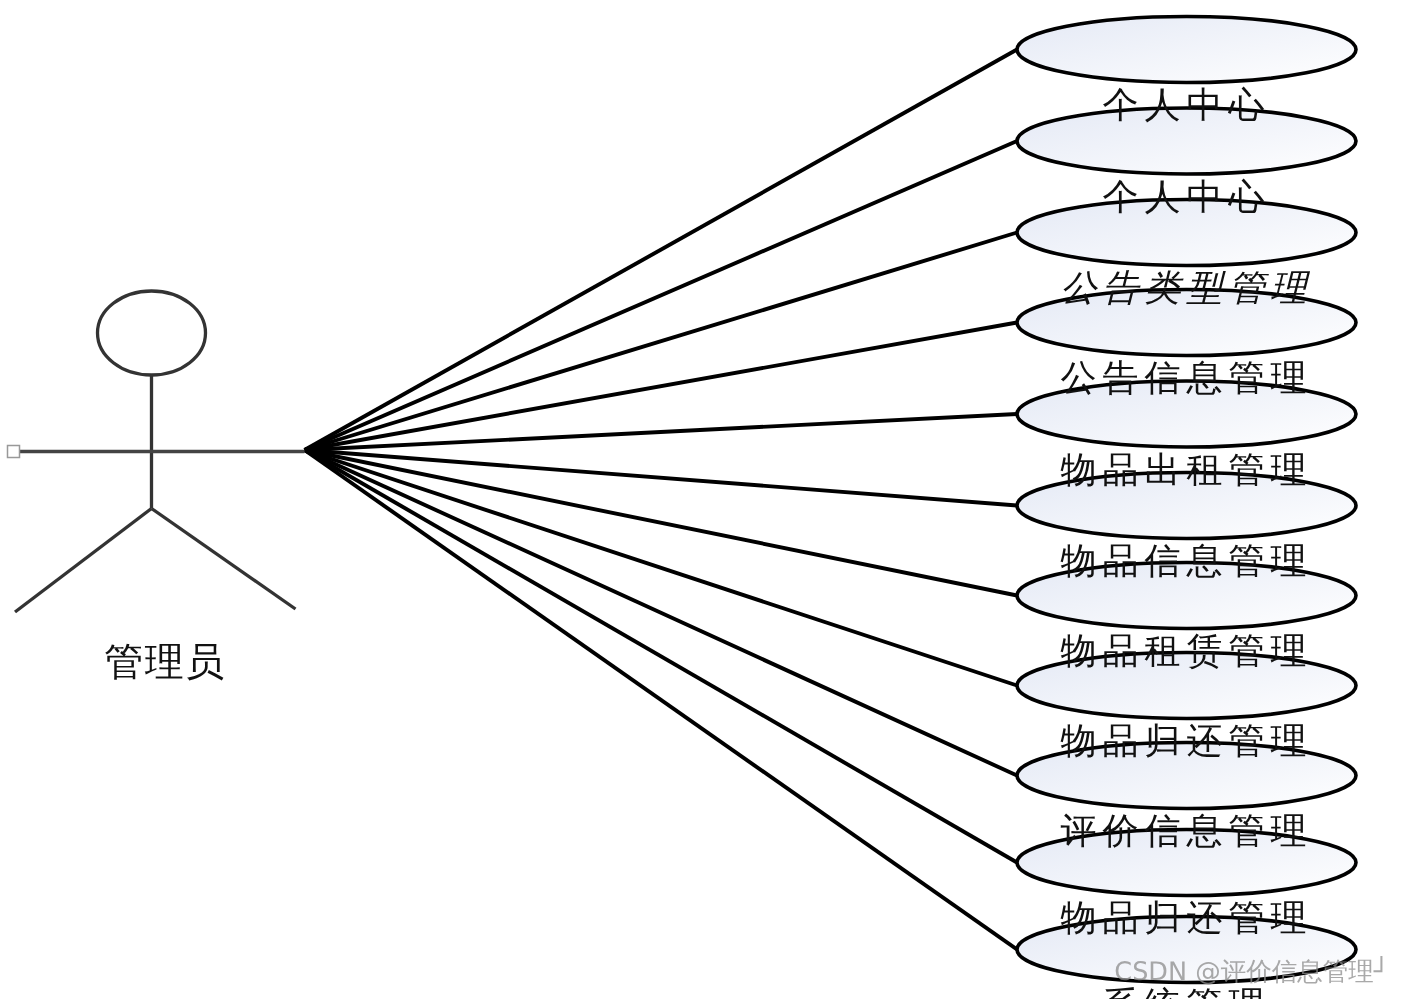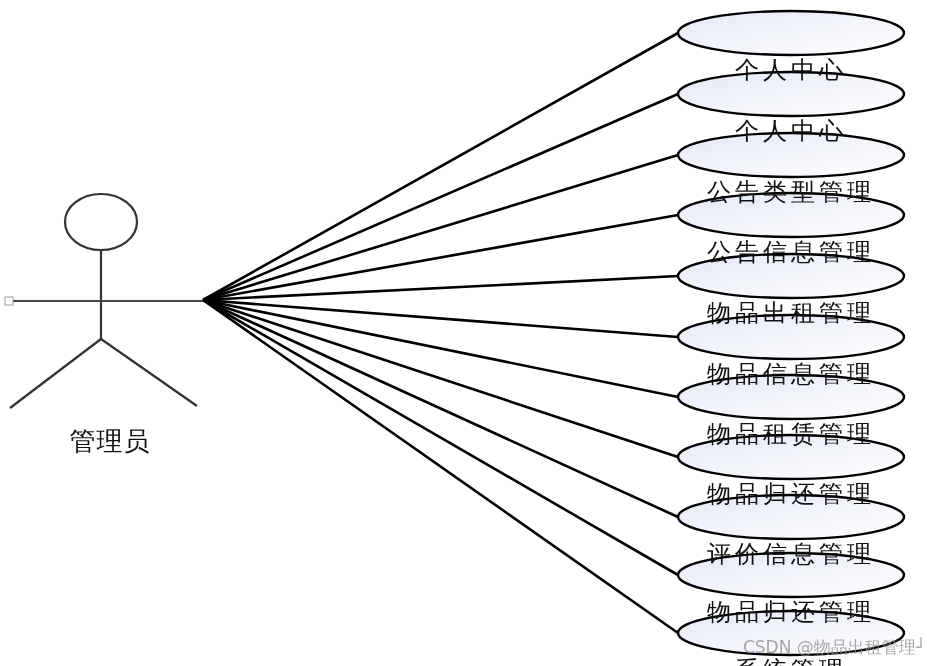--- a/index.html
+++ b/index.html
@@ -57,23 +57,23 @@
     <line x1="101" y1="339" x2="10" y2="408" stroke="#333" stroke-width="2.2"></line>
     <line x1="101" y1="339" x2="197" y2="406" stroke="#333" stroke-width="2.2"></line>
     <rect x="5" y="297" width="8" height="8" fill="#fff" stroke="#999" stroke-width="1"></rect>
   </g>
 </svg>
 
 <div class="actor-label">管理员</div>
 <div id="labels">
     <div class="uc-label" style="left: 678px; top: 18px;">个人中心</div>
     <div class="uc-label" style="left: 678px; top: 79px;">个人中心</div>
-    <div class="uc-label" style="left: 678px; top: 140px;">公告类型管理</div>
+    <div class="uc-label" style="left: 678px; top: 140px; font-style: italic;">公告类型管理</div>
     <div class="uc-label" style="left: 678px; top: 200px;">公告信息管理</div>
     <div class="uc-label" style="left: 678px; top: 261px;">物品出租管理</div>
     <div class="uc-label" style="left: 678px; top: 322px;">物品信息管理</div>
     <div class="uc-label" style="left: 678px; top: 382px;">物品租赁管理</div>
     <div class="uc-label" style="left: 678px; top: 442px;">物品归还管理</div>
     <div class="uc-label" style="left: 678px; top: 502px;">评价信息管理</div>
     <div class="uc-label" style="left: 678px; top: 560px;">物品归还管理</div>
     <div class="uc-label" style="left: 678px; top: 618px;">系统管理</div>
   </div>
-<div class="watermark">CSDN @物品出租管理┘</div>
+<div class="watermark">CSDN @评价信息管理┘</div>
 
 </body></html>

